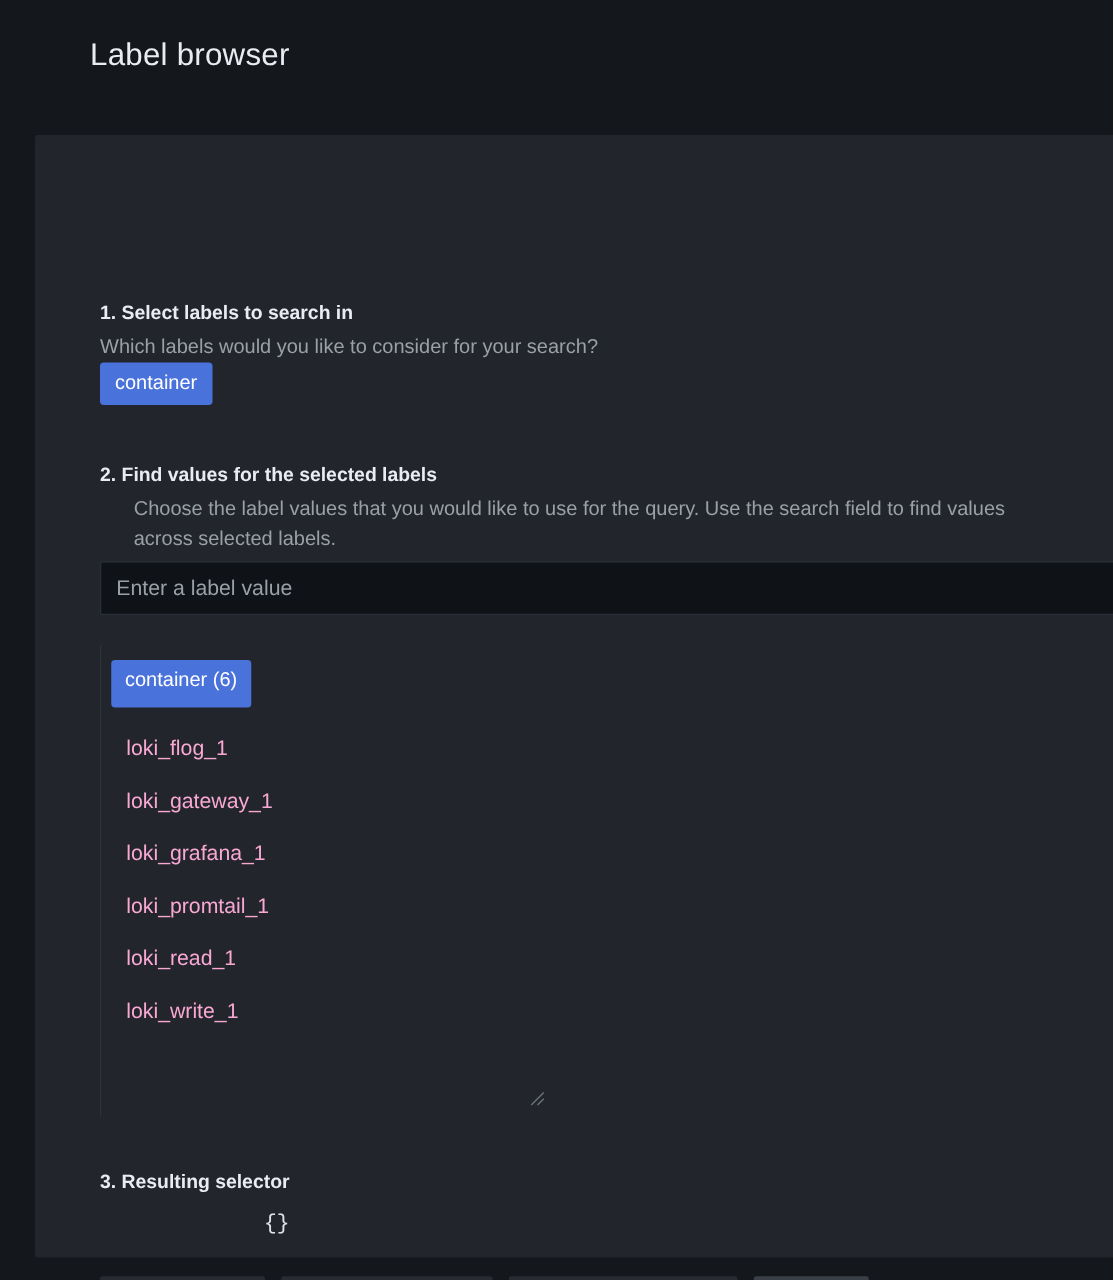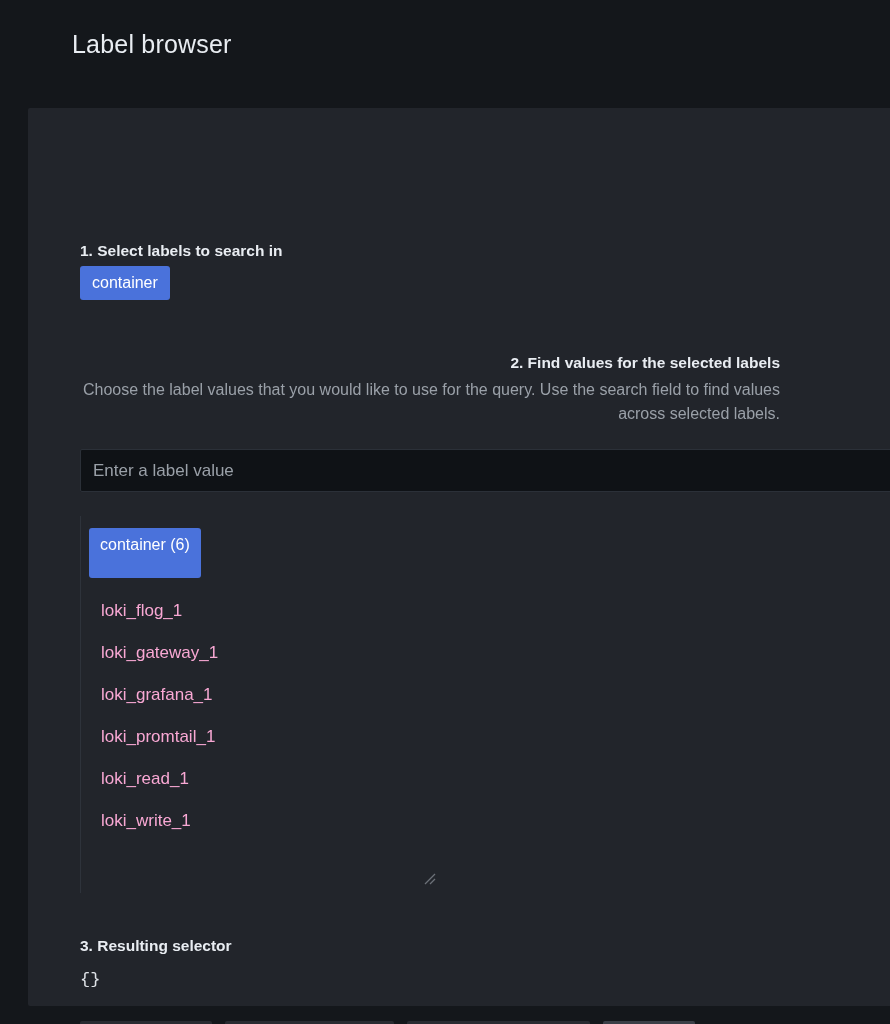--- a/index.html
+++ b/index.html
@@ -62,22 +62,22 @@
     font-size: 16px;
     font-weight: 500;
     padding: 7px 12px 8px 12px;
     border-radius: 3px;
     line-height: 19px;
     cursor: pointer;
     user-select: none;
   }
 
   
-  #step-2 { position: absolute; left: 52px; top: 244px; text-align: right; }
-  #step-2 .section-desc { width: 700px; }
+  #step-2 { position: absolute; left: 52px; top: 262px; }
+  #step-2 .section-desc { width: 700px; margin-left: 27px; }
 
   #label-value-input {
     position: absolute;
     left: 52px;
     top: 341px;
     width: 880px;
     height: 43px;
     background: #0f1216;
     border: 1px solid #2b3038;
     border-radius: 2px;
@@ -99,21 +99,21 @@
     border-left: 1px solid #2e333b;
     background: transparent;
   }
   #values-header { padding: 12px 0 0 8px; }
   .chip-count {
     display: inline-block;
     background: #4a72db;
     color: #ffffff;
     font-size: 16px;
     font-weight: 500;
-    padding: 7px 11px 24px 11px;
+    padding: 7px 11px 12px 11px;
     border-radius: 3px;
     line-height: 19px;
     cursor: pointer;
     user-select: none;
   }
   #values-list {
     margin: 23px 0 0 0;
     padding: 0 0 0 20px;
     list-style: none;
   }
@@ -130,21 +130,21 @@
     right: 484px;
     bottom: 8px;
     width: 14px;
     height: 14px;
     opacity: 0.55;
     pointer-events: auto;
     cursor: nwse-resize;
   }
 
   
-  #step-3 { position: absolute; left: 52px; top: 827px; }
+  #step-3 { position: absolute; left: 52px; top: 827px; text-align: right; }
   #resulting-selector {
     font-family: "Liberation Mono", monospace;
     font-size: 17px;
     color: #dfe3e8;
     margin-top: 12px;
     line-height: 22px;
   }
 
   #action-buttons {
     position: absolute;
@@ -175,20 +175,21 @@
 </style>
 </head>
 <body>
 
 <div id="page-title">Label browser</div>
 
 <div id="label-browser-panel">
 
   <div id="step-1">
     <div class="section-title">1. Select labels to search in</div>
+    <div class="section-desc">Which labels would you like to consider for your search?</div>
     <div id="label-chip-row">
       <span class="chip">container</span>
     </div>
   </div>
 
   <div id="step-2">
     <div class="section-title">2. Find values for the selected labels</div>
     <div class="section-desc">Choose the label values that you would like to use for the query. Use the search field to find values across selected labels.</div>
   </div>
 

